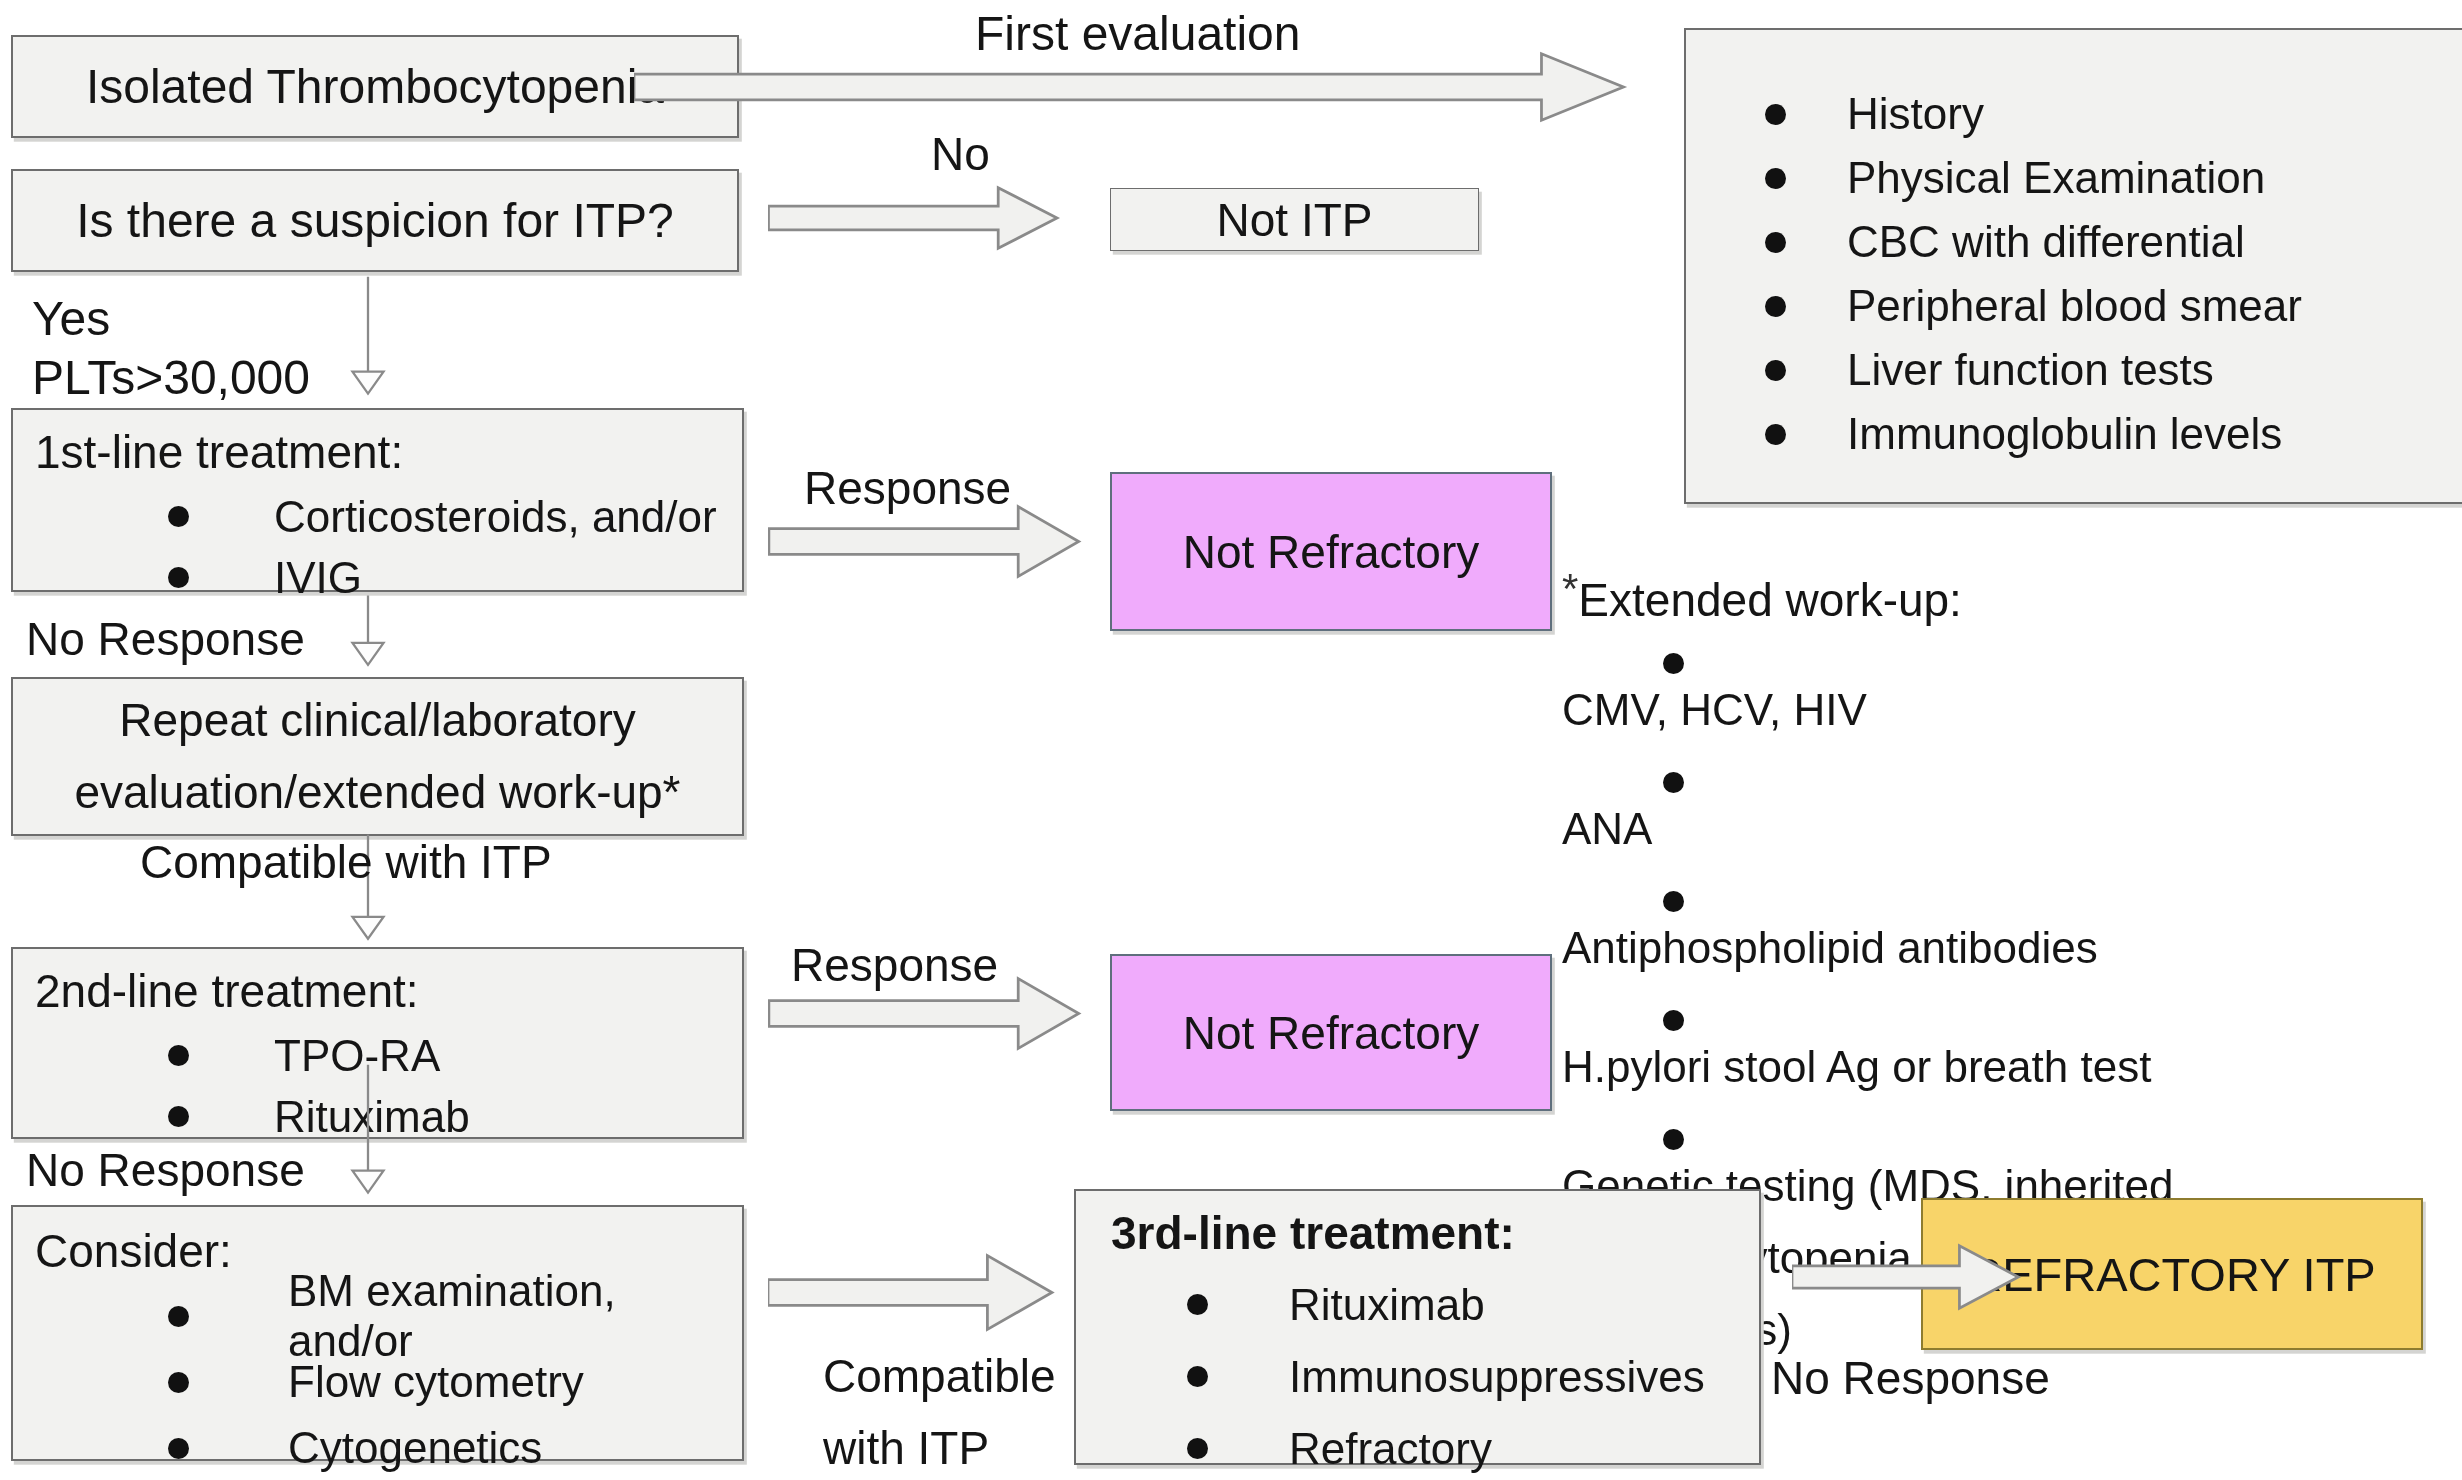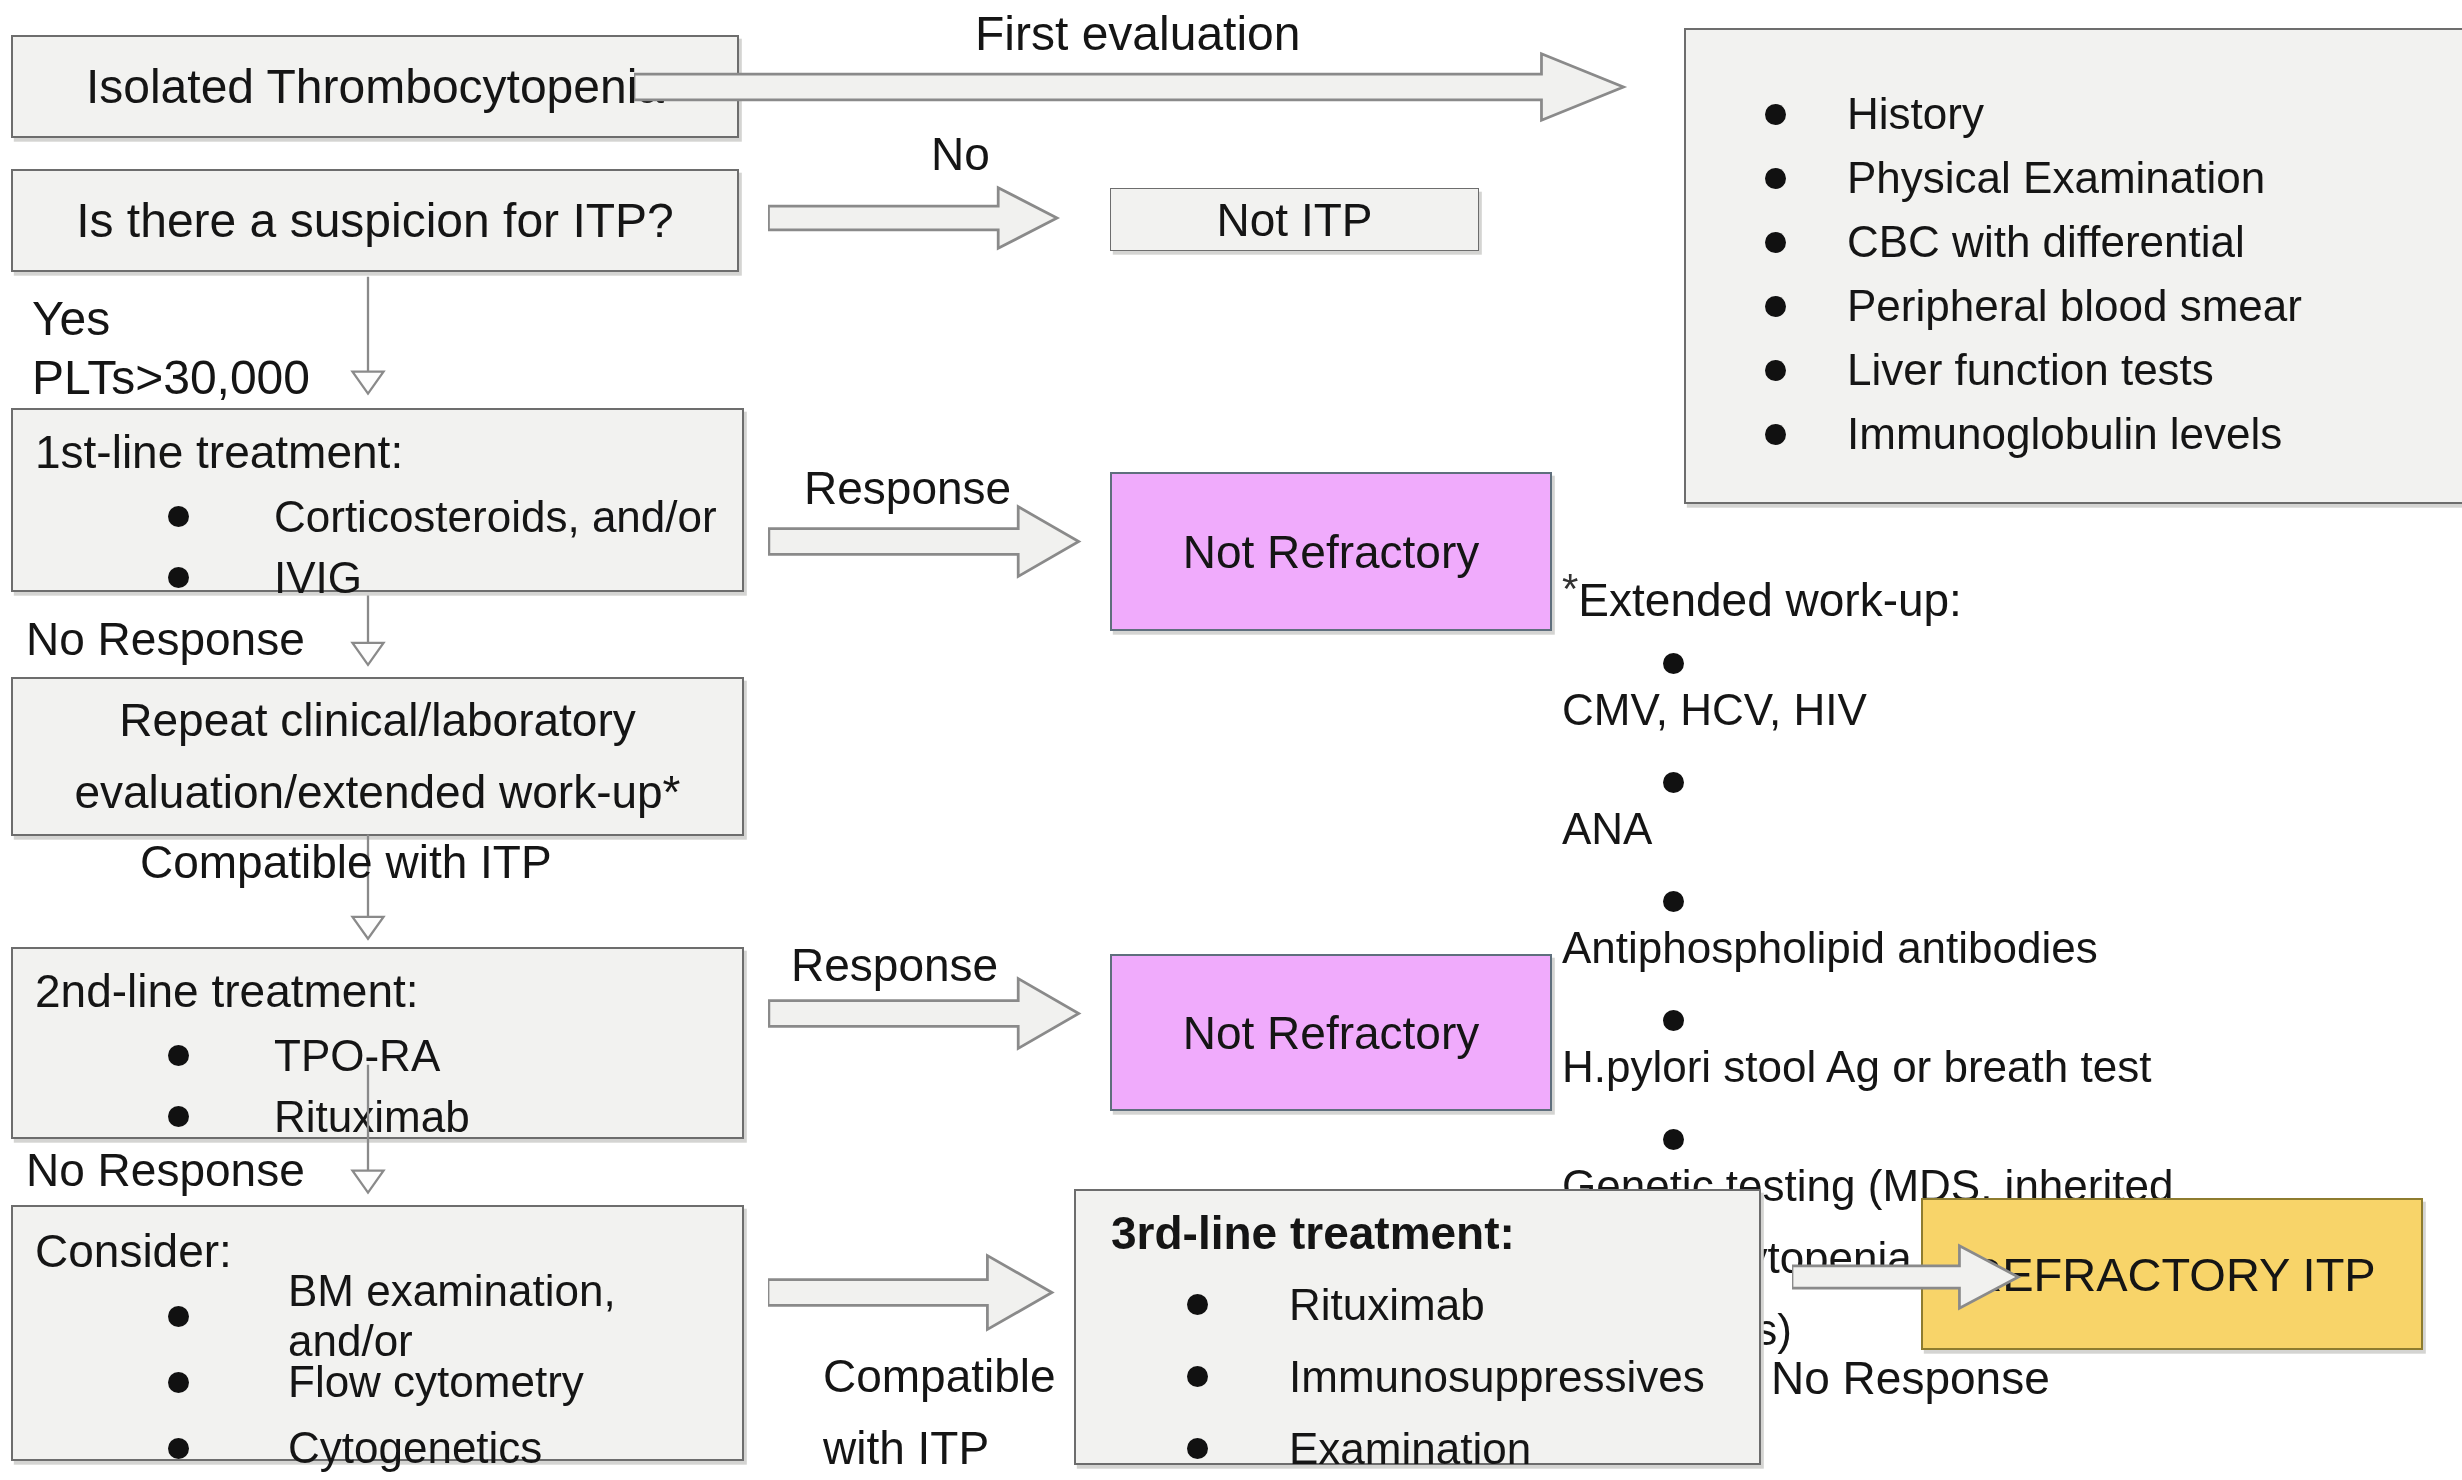--- a/index.html
+++ b/index.html
@@ -205,21 +205,21 @@
     <div class="row">
         <span class="dot"></span>
         <span>Rituximab</span>
       </div>
     <div class="row">
         <span class="dot"></span>
         <span>Immunosuppressives</span>
       </div>
     <div class="row">
         <span class="dot"></span>
-        <span>Examination</span>
+        <span>Refractory</span>
       </div>
   </div>
 
   <div class="node yellow center" id="refr">
     <span>REFRACTORY ITP</span>
   </div>
 
   <div class="label" id="l-firsteval">First evaluation</div>
   <div class="label" id="l-no">No</div>
   <div class="label" id="l-yes">Yes</div>

